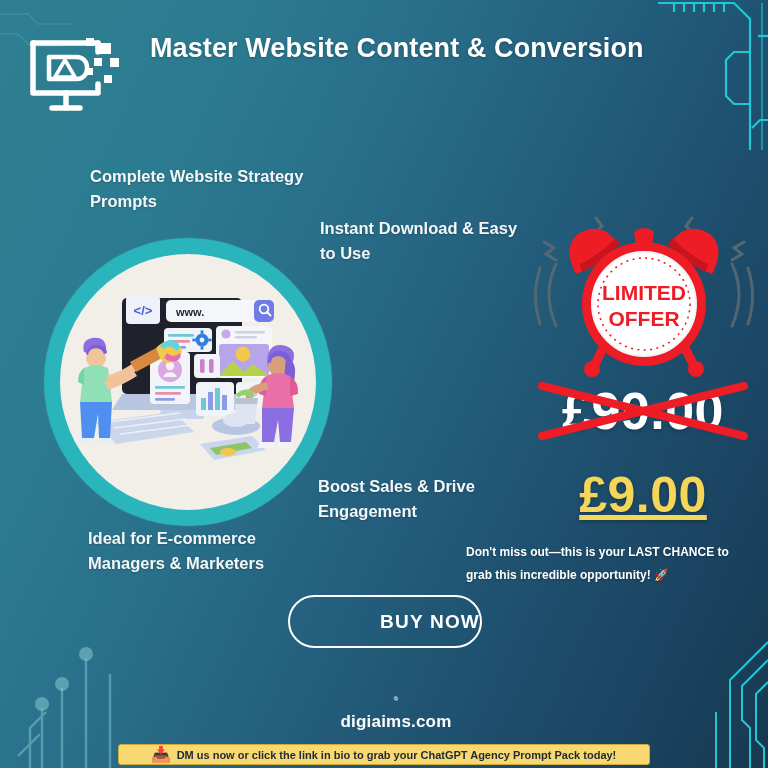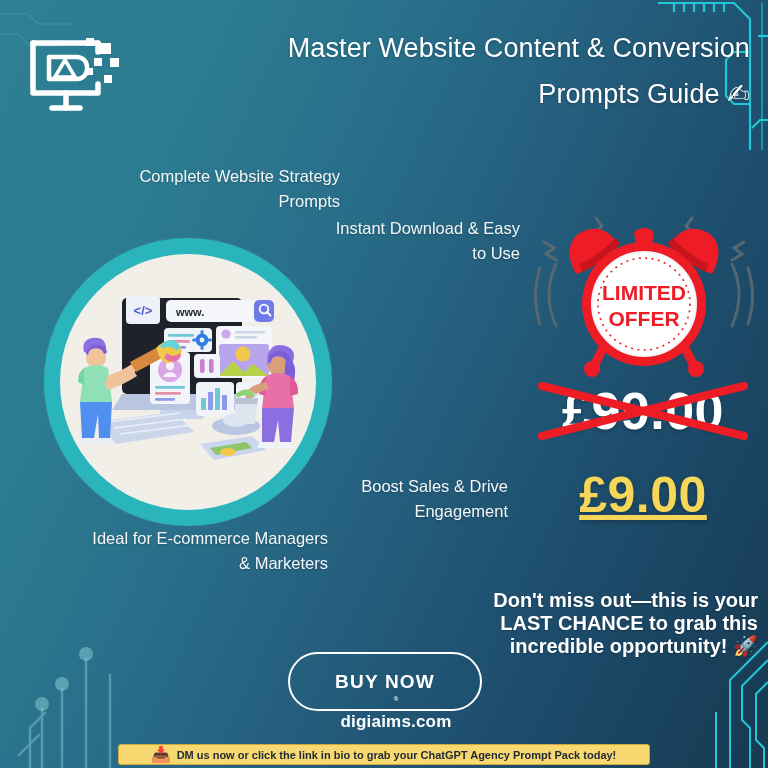--- a/index.html
+++ b/index.html
@@ -30,24 +30,24 @@
   #circuit-bl { bottom: 0; left: 0; width: 130px; height: 180px; }
   #circuit-tl { top: 0; left: 0; width: 120px; height: 60px; opacity: .5;}
 
   
   #logo { position: absolute; left: 22px; top: 22px; width: 112px; height: 100px; }
 
   
   #headline {
     position: absolute;
     left: 150px; top: 26px; width: 600px;
-    text-align: right;
+    text-align: left;
     color: #ffffff;
     font-size: 27px;
-    font-weight: normal;
+    font-weight: bold;
     line-height: 45px;
     letter-spacing: .1px;
     text-shadow: 0 1px 3px rgba(0,0,0,.25);
   }
 
   
   #illus-wrap {
     position: absolute;
     left: 44px; top: 238px;
     width: 288px; height: 288px;
@@ -66,23 +66,22 @@
     overflow: hidden;
   }
   #illus-svg { position: absolute; left: 0; top: 0; }
 
   
   .feature {
     position: absolute;
     color: #f4f7f8;
     font-size: 16.5px;
     line-height: 25px;
-    font-weight: 400;
+    font-weight: 700;
     text-shadow: 0 1px 2px rgba(0,0,0,.22);
-    text-align: right;
   }
   #feat-0 { left: 90px;  top: 164px; width: 250px; }
   #feat-1 { left: 320px; top: 216px; width: 200px; }
   #feat-2 { left: 350px; top: 348px; width: 210px; }
   #feat-3 { left: 318px; top: 474px; width: 190px; }
   #feat-4 { left: 88px;  top: 526px; width: 240px; }
 
   
   #clock { position: absolute; left: 534px; top: 212px; width: 220px; height: 170px; }
 
@@ -100,35 +99,34 @@
   #price-new {
     position: absolute; left: 528px; top: 466px; width: 230px;
     text-align: center;
     font-size: 50px; font-weight: bold; color: #f5d658;
     letter-spacing: .5px;
     text-shadow: 0 2px 4px rgba(0,0,0,.25);
     text-decoration: underline;
   }
   #urgency {
     position: absolute; left: 466px; top: 541px; width: 292px;
-    text-align: right; color: #ffffff;
-    font-size: 20px; font-weight: bold; line-height: 23px;
+    text-align: left; color: #ffffff;
+    font-size: 12px; font-weight: bold; line-height: 23px;
     text-shadow: 0 1px 2px rgba(0,0,0,.25);
-    margin-top: 48px;
   }
 
   
   #buy-now {
-    position: absolute; left: 288px; top: 652px;
-    width: 194px; height: 59px;
+    position: absolute; left: 288px; top: 595px;
+    width: 194px; height: 53px;
     border: 2.5px solid #ffffff;
     border-radius: 32px;
     color: #ffffff;
     font-size: 19px; font-weight: bold; letter-spacing: 1.2px;
-    display: flex; align-items: center; justify-content: center;
+    display: flex; align-items: center; justify-content: flex-end;
     background: transparent;
     cursor: pointer;
     box-sizing: border-box;
   }
   #site-row {
     position: absolute; left: 296px; top: 696px;
     width: 200px; height: 36px;
     display: flex; align-items: center; gap: 11px; flex-direction: column;
   }
   #site-name {
@@ -225,24 +223,20 @@
       <rect x="78" y="21" width="11" height="11"></rect>
       <rect x="72" y="36" width="8" height="8"></rect>
       <rect x="88" y="36" width="9" height="9"></rect>
       <rect x="64" y="46" width="7" height="7"></rect>
       <rect x="82" y="53" width="8" height="8"></rect>
     </g>
   </svg>
 
   <div id="headline">
     <div>Master Website Content &amp; Conversion</div>
-    <div>
-      <span>Prompts Guide</span>
-      <span class="emoji">✍</span>
-    </div>
   </div>
 
   <div class="feature" id="feat-0">Complete Website Strategy Prompts</div>
   <div class="feature" id="feat-1">Instant Download &amp; Easy to Use</div>
   <div class="feature" id="feat-3">Boost Sales &amp; Drive Engagement</div>
   <div class="feature" id="feat-4">Ideal for E-commerce Managers &amp; Marketers</div>
 
   <div id="illus-wrap">
     <div id="illus-ring"></div>
     <div id="illus-disc">

